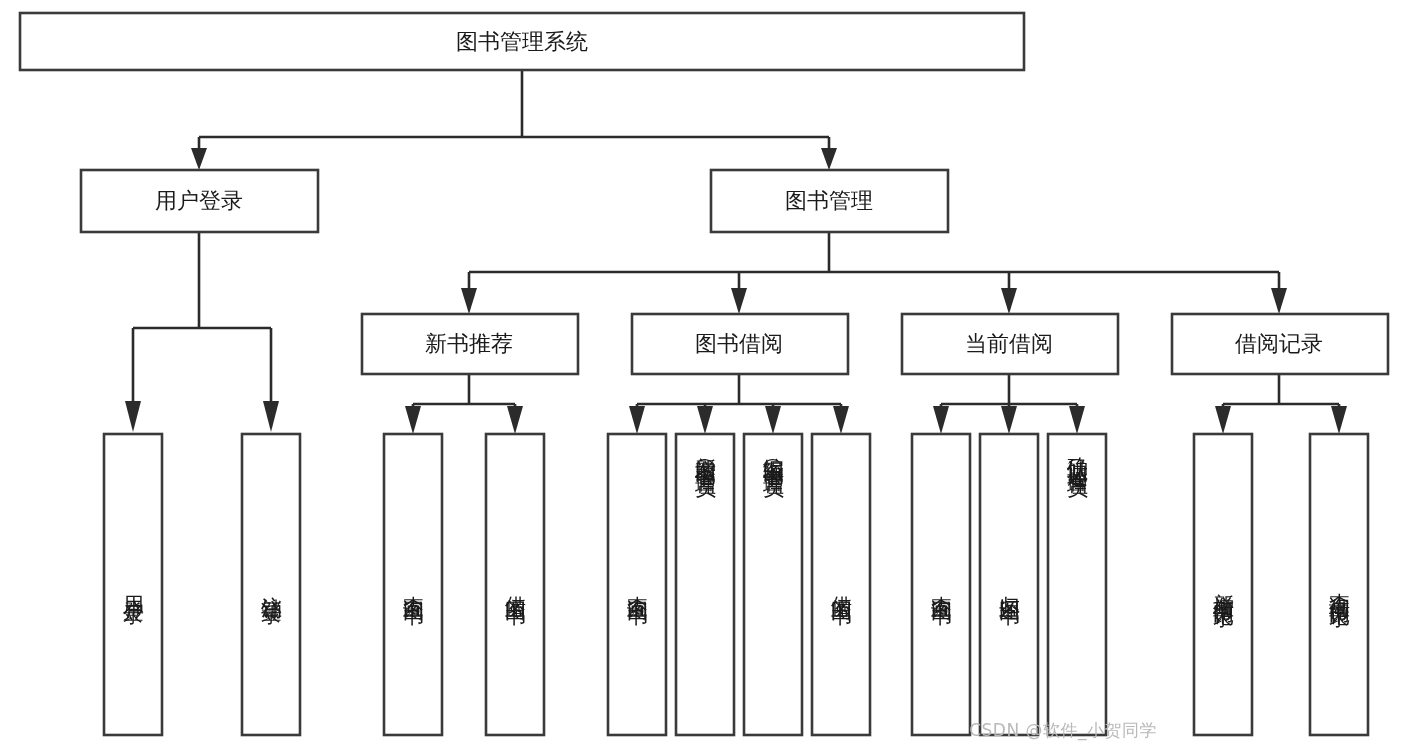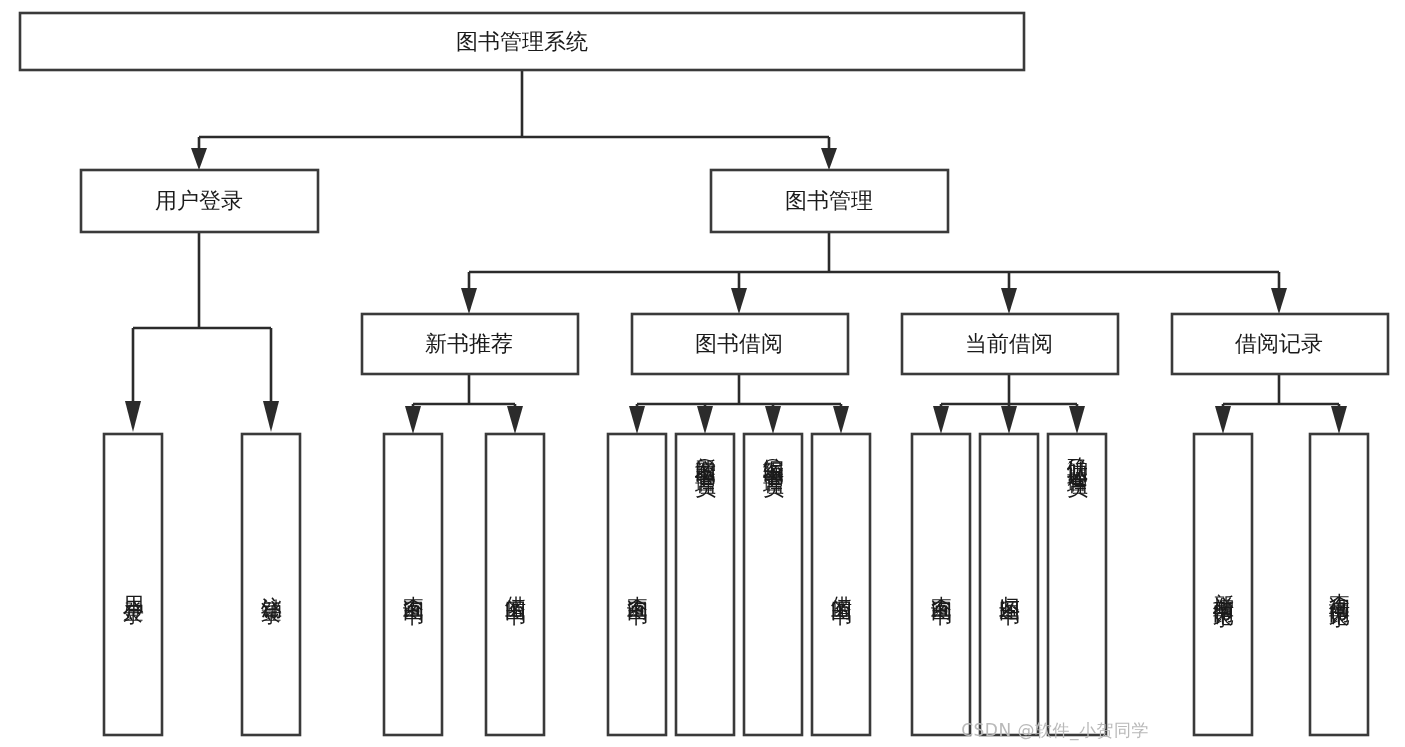--- a/index.html
+++ b/index.html
@@ -11,20 +11,21 @@
     width: 1405px;
     height: 747px;
     font-family: "DejaVu Sans", "Liberation Sans", sans-serif;
     overflow: hidden;
   }
   #diagram-root {
     position: relative;
     width: 1159px;
     height: 747px;
     background: #ffffff;
+    padding-left: 8px;
   }
   svg#chart-svg {
     position: absolute;
     left: 0;
     top: 0;
     width: 1405px;
     height: 747px;
     display: block;
   }
   .node-box {

